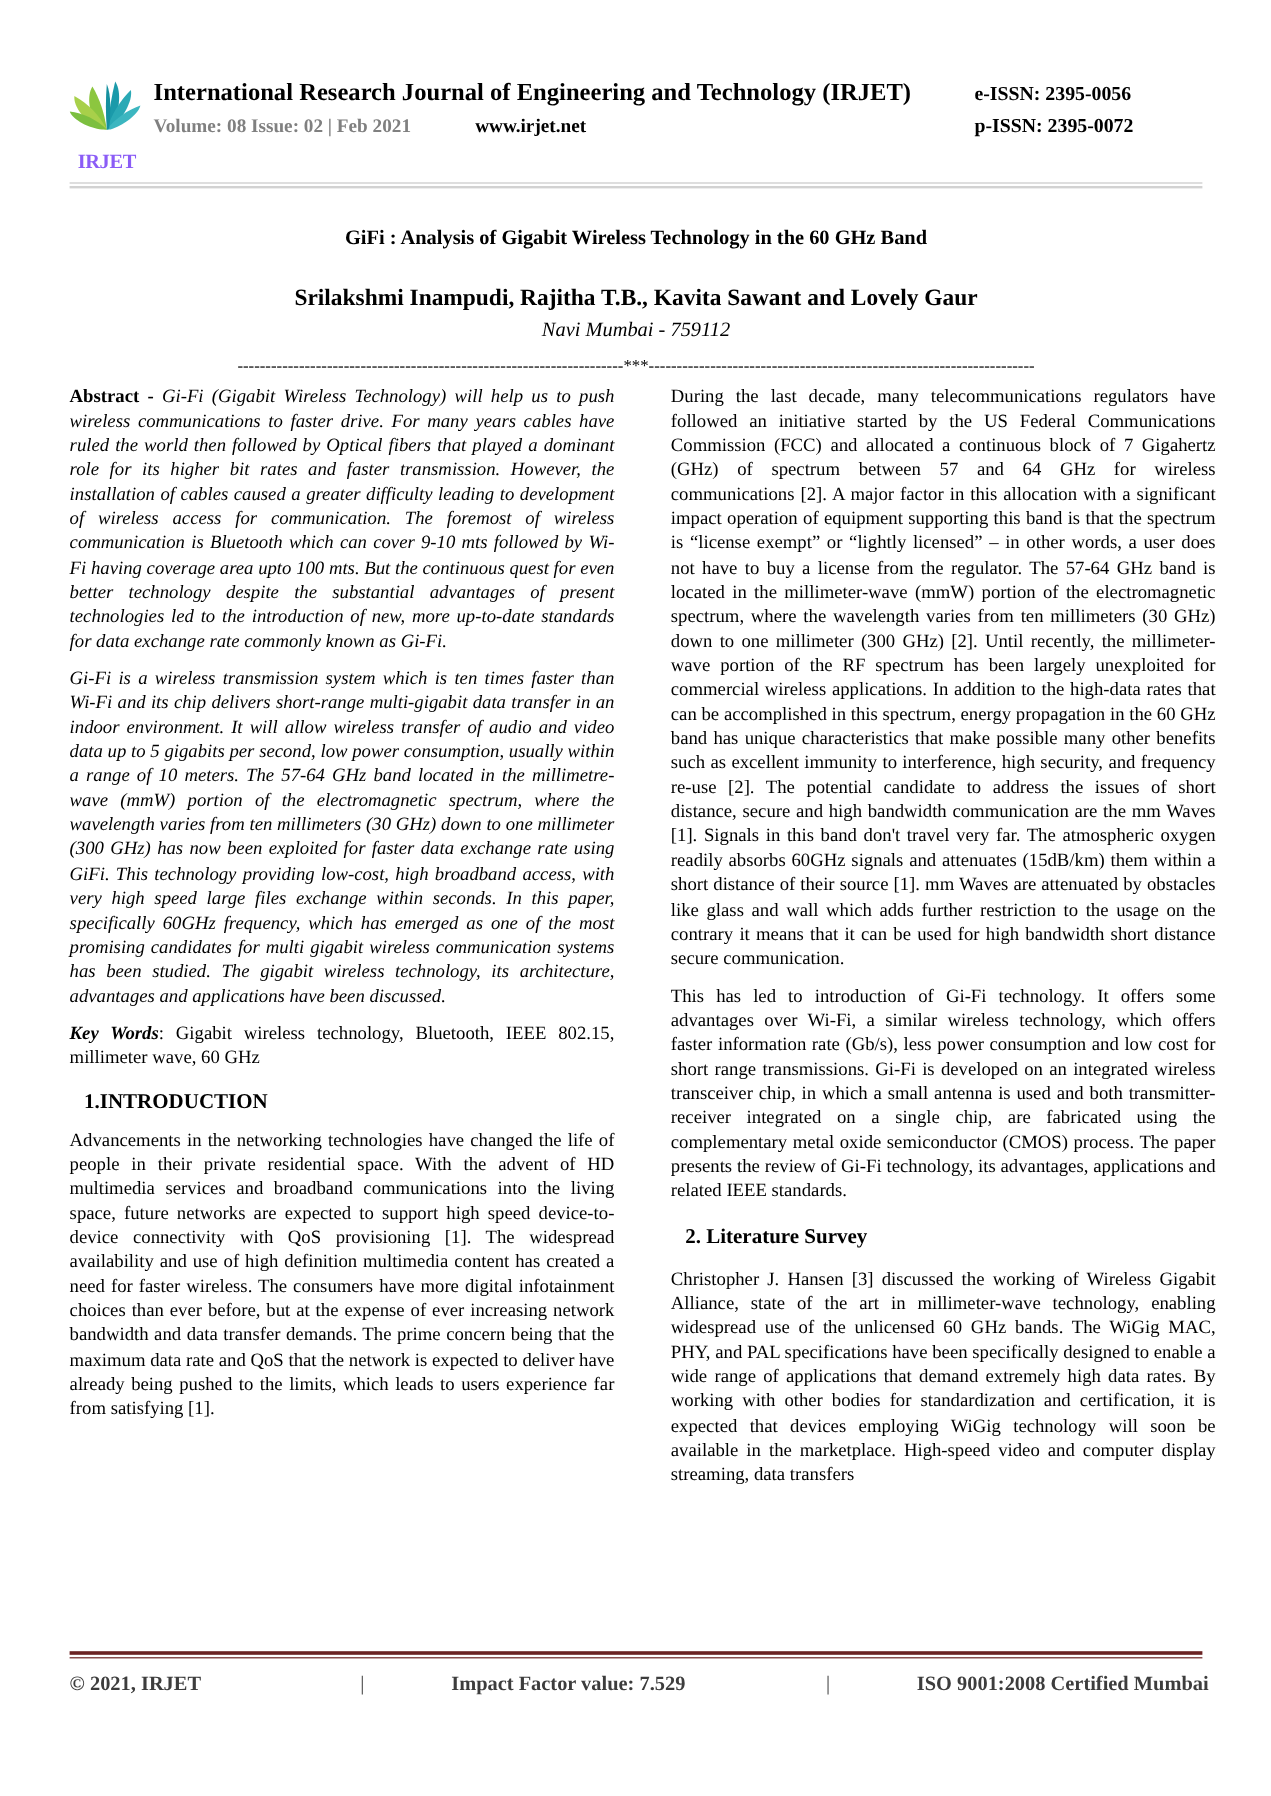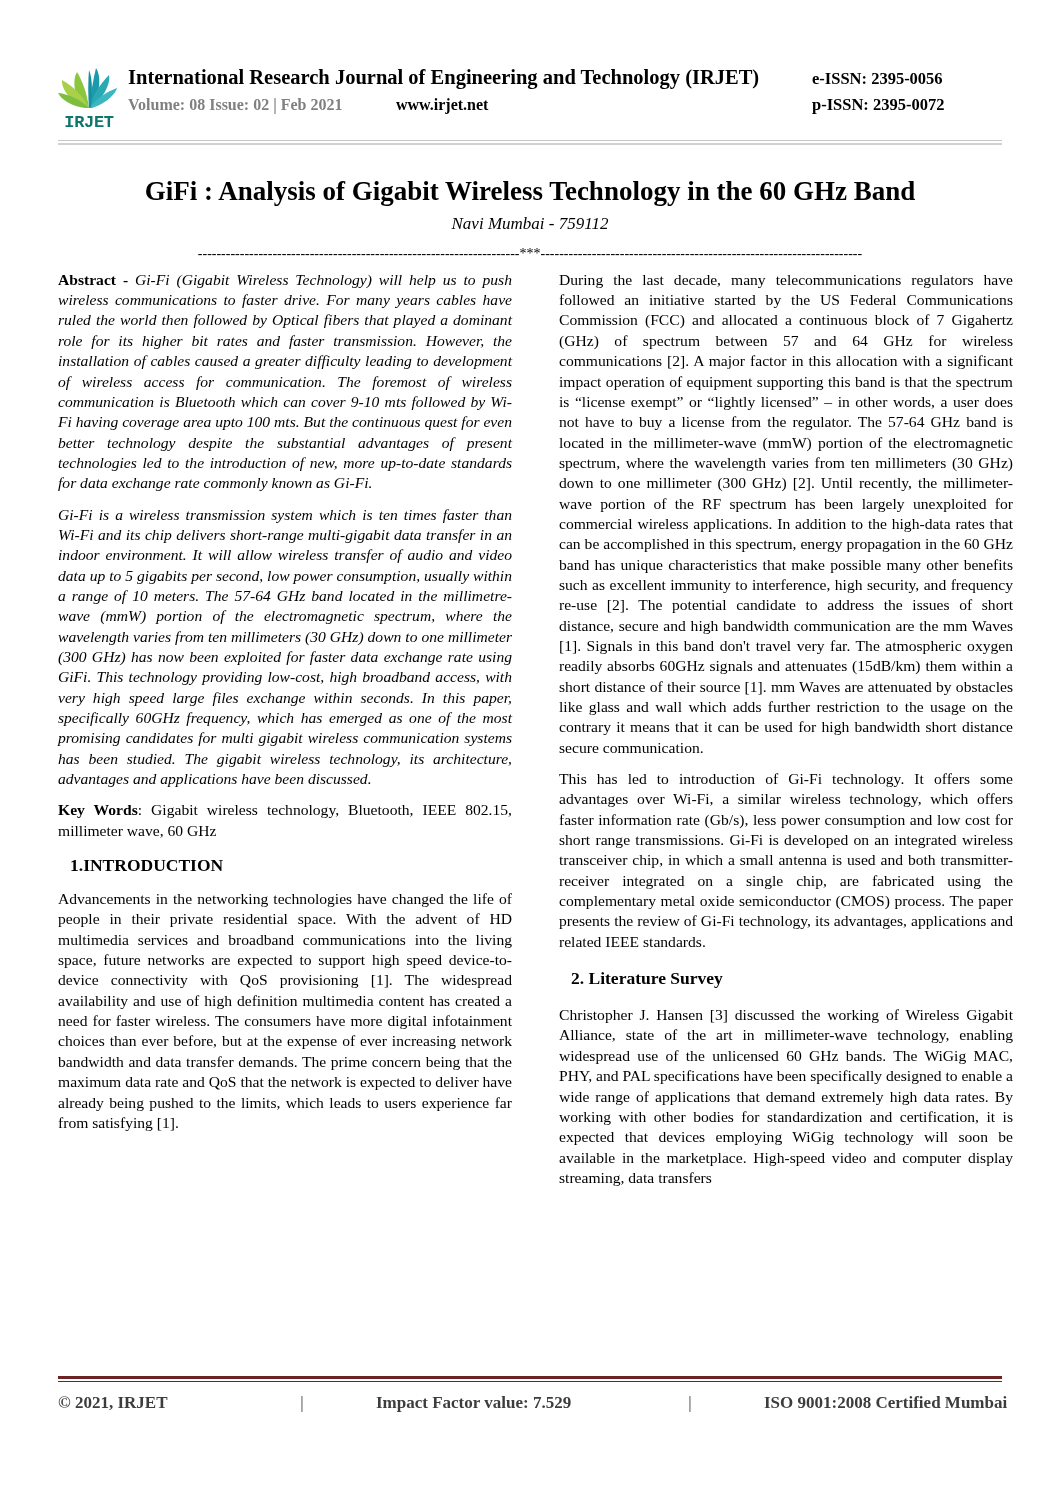--- a/index.html
+++ b/index.html
@@ -35,28 +35,28 @@
   .logo-box {
     width: 62px;
     flex: 0 0 62px;
     margin-right: 8px;
     padding-top: 2px;
   }
   .logo-fan {
     display: block;
   }
   .logo-word {
-    font-family: Liberation Mono, monospace;
+    font-family: Liberation Serif, serif;
     font-weight: bold;
     font-size: 17px;
     letter-spacing: -0.3px;
-    color: #0f766e;
+    color: #8b5cf6;
     text-align: center;
     line-height: 1;
-    margin-top: 4px;
+    margin-top: 16px;
   }
   .masthead-text {
     flex: 1 1 auto;
     padding-top: 4px;
   }
   .mast-row {
     display: flex;
     align-items: baseline;
   }
   .mast-row-1 { margin-bottom: 6px; }
@@ -101,21 +101,21 @@
     border-bottom: 2px solid #d2d2d2;
     height: 2px;
     width: 944px;
   }
 
   
   .paper-title {
     text-align: center;
     font-family: "Liberation Serif", serif;
     font-weight: bold;
-    font-size: 27px;
+    font-size: 17px;
     line-height: 1.25;
     margin-top: 30px;
     color: #000;
   }
   .authors {
     text-align: center;
     font-family: "Liberation Serif", serif;
     font-weight: bold;
     font-size: 19.5px;
     margin-top: 30px;
@@ -164,20 +164,21 @@
   }
   p.abstract-p {
     font-style: italic;
   }
   p.abstract-p .lead {
     font-style: normal;
     font-weight: bold;
   }
   p.keywords .kw-label {
     font-weight: bold;
+    font-style: italic;
   }
   h2.section {
     font-family: "Liberation Serif", serif;
     font-weight: bold;
     font-size: 17.5px;
     margin: 14px 0 13px 12px;
     color: #000;
   }
   h2.section.tight { margin-top: 16px; margin-bottom: 16px; }
 
@@ -242,20 +243,21 @@
           <div class="volume">Volume: 08 Issue: 02 | Feb 2021</div>
           <div class="website">www.irjet.net</div>
           <div class="pissn">p-ISSN: 2395-0072</div>
         </div>
       </div>
     </div>
 
     <div class="mast-rule"></div>
 
     <div class="paper-title">GiFi : Analysis of Gigabit Wireless Technology in the 60 GHz Band</div>
+    <div class="authors">Srilakshmi Inampudi, Rajitha T.B., Kavita Sawant and Lovely Gaur</div>
     <div class="affil">Navi Mumbai - 759112</div>
     <div class="sep-stars">---------------------------------------------------------------------***---------------------------------------------------------------------</div>
 
     <div class="columns">
 
       <div class="col">
         <p class="body abstract-p"><span class="lead">Abstract - </span><span>Gi-Fi (Gigabit Wireless Technology) will help us to push wireless communications to faster drive. For many years cables have ruled the world then followed by Optical fibers that played a dominant role for its higher bit rates and faster transmission. However, the installation of cables caused a greater difficulty leading to development of wireless access for communication. The foremost of wireless communication is Bluetooth which can cover 9-10 mts followed by Wi-Fi having coverage area upto 100 mts. But the continuous quest for even better technology despite the substantial advantages of present technologies led to the introduction of new, more up-to-date standards for data exchange rate commonly known as Gi-Fi.</span></p>
 
         <p class="body abstract-p">Gi-Fi is a wireless transmission system which is ten times faster than Wi-Fi and its chip delivers short-range multi-gigabit data transfer in an indoor environment. It will allow wireless transfer of audio and video data up to 5 gigabits per second, low power consumption, usually within a range of 10 meters. The 57-64 GHz band located in the millimetre-wave (mmW) portion of the electromagnetic spectrum, where the wavelength varies from ten millimeters (30 GHz) down to one millimeter (300 GHz) has now been exploited for faster data exchange rate using GiFi. This technology providing low-cost, high broadband access, with very high speed large files exchange within seconds. In this paper, specifically 60GHz frequency, which has emerged as one of the most promising candidates for multi gigabit wireless communication systems has been studied. The gigabit wireless technology, its architecture, advantages and applications have been discussed.</p>
 

